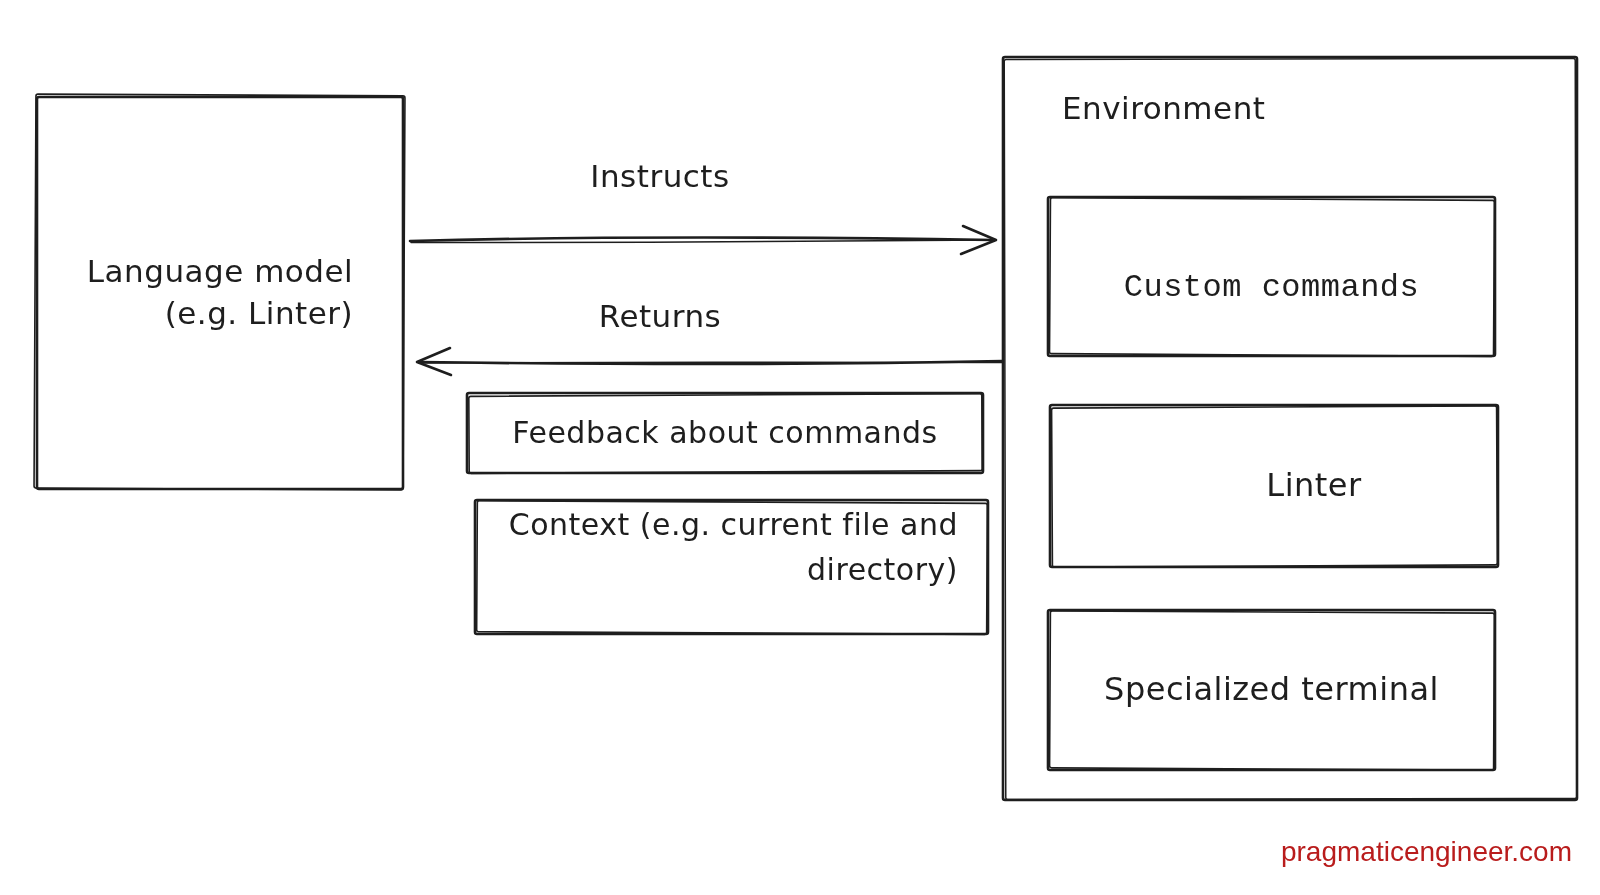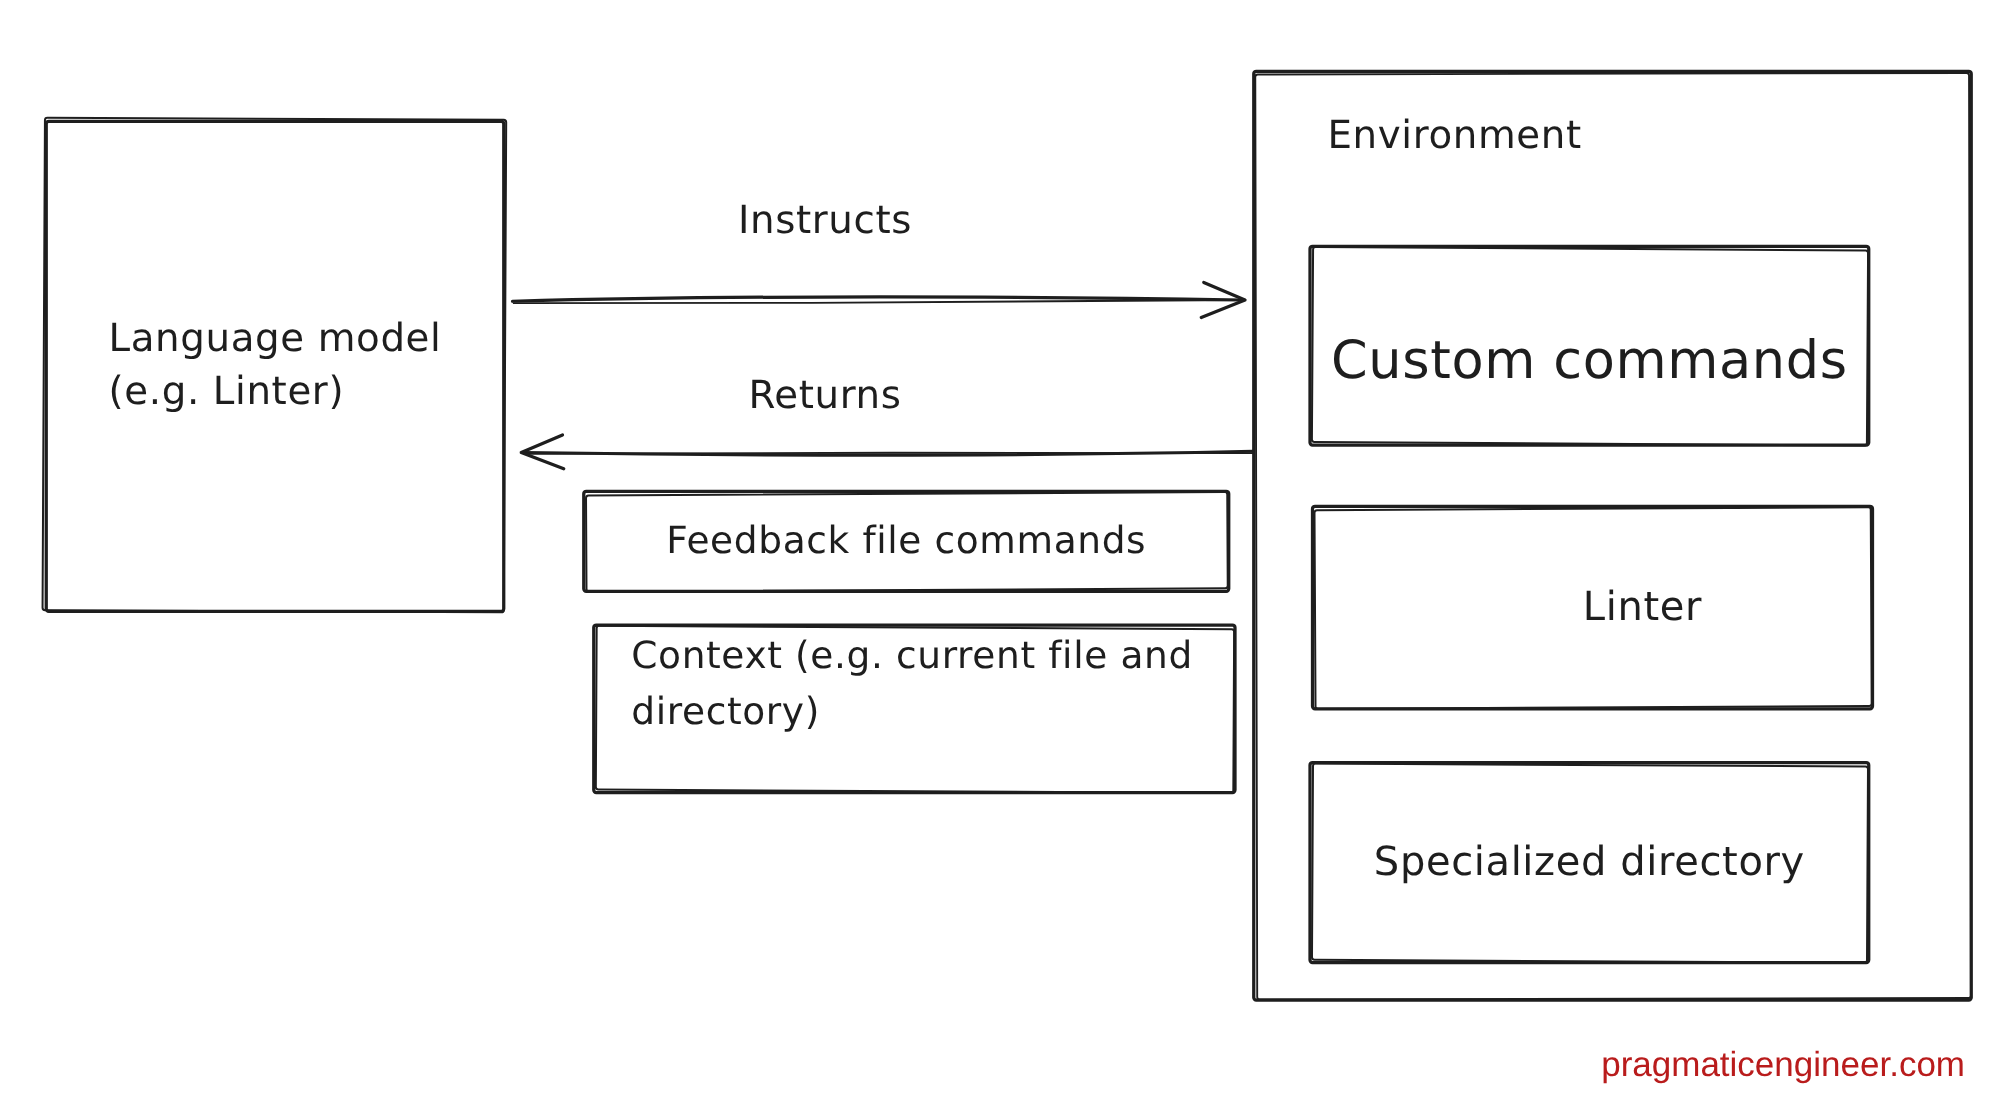--- a/index.html
+++ b/index.html
@@ -15,36 +15,36 @@
   svg.shapes {
     position: absolute;
     left: 0; top: 0;
     width: 1600px; height: 895px;
   }
   .label {
     position: absolute;
     display: flex;
     align-items: center;
     justify-content: center;
-    text-align: left;
+    text-align: right;
     color: #1e1e1e;
     font-family: "DejaVu Sans", sans-serif;
     white-space: pre-line;
     line-height: 1.35;
     letter-spacing: 0.5px;
   }
   .lm-label        { left: 36px;  top: 96px;  width: 368px; height: 394px; font-size: 31px; }
   .instructs-label { left: 440px; top: 152px; width: 440px; height: 50px;  font-size: 31px; }
   .returns-label   { left: 440px; top: 292px; width: 440px; height: 50px;  font-size: 31px; }
   .feedback-label  { left: 467px; top: 393px; width: 516px; height: 80px;  font-size: 30px; }
   .context-label   { left: 475px; top: 500px; width: 513px; height: 94px; font-size: 30px;
                      box-sizing: border-box; padding: 0 30px; line-height: 1.5; }
   .env-title       { left: 1062px; top: 88px; width: 300px; height: 42px;
                      font-size: 31px; justify-content: flex-start; text-align: left; }
-  .cc-label        { left: 1048px; top: 197px; width: 447px; height: 182px; font-size: 42px; }
+  .cc-label        { left: 1048px; top: 197px; width: 447px; height: 182px; font-size: 32px; font-family: Liberation Mono, monospace; }
   .linter-label    { left: 1050px; top: 405px; width: 448px; height: 162px; font-size: 32px; margin-left: 40px; }
   .st-label        { left: 1048px; top: 610px; width: 447px; height: 160px; font-size: 32px; }
   .watermark {
     position: absolute;
     right: 28px;
     top: 836px;
     font-family: "Liberation Sans", sans-serif;
     font-size: 28px;
     color: #b91c1c;
     letter-spacing: 0px;
@@ -105,27 +105,27 @@
     </g>
   </svg>
 
   <div class="label lm-label">Language model
 (e.g. Linter)</div>
 
   <div class="label instructs-label">Instructs</div>
 
   <div class="label returns-label">Returns</div>
 
-  <div class="label feedback-label">Feedback file commands</div>
+  <div class="label feedback-label">Feedback about commands</div>
 
   <div class="label context-label">Context (e.g. current file and directory)</div>
 
   <div class="label env-title">Environment</div>
 
   <div class="label cc-label">Custom commands</div>
 
   <div class="label linter-label">Linter</div>
 
-  <div class="label st-label">Specialized directory</div>
+  <div class="label st-label">Specialized terminal</div>
 
   <div class="watermark">pragmaticengineer.com</div>
 
 </div>
 
 </body></html>

